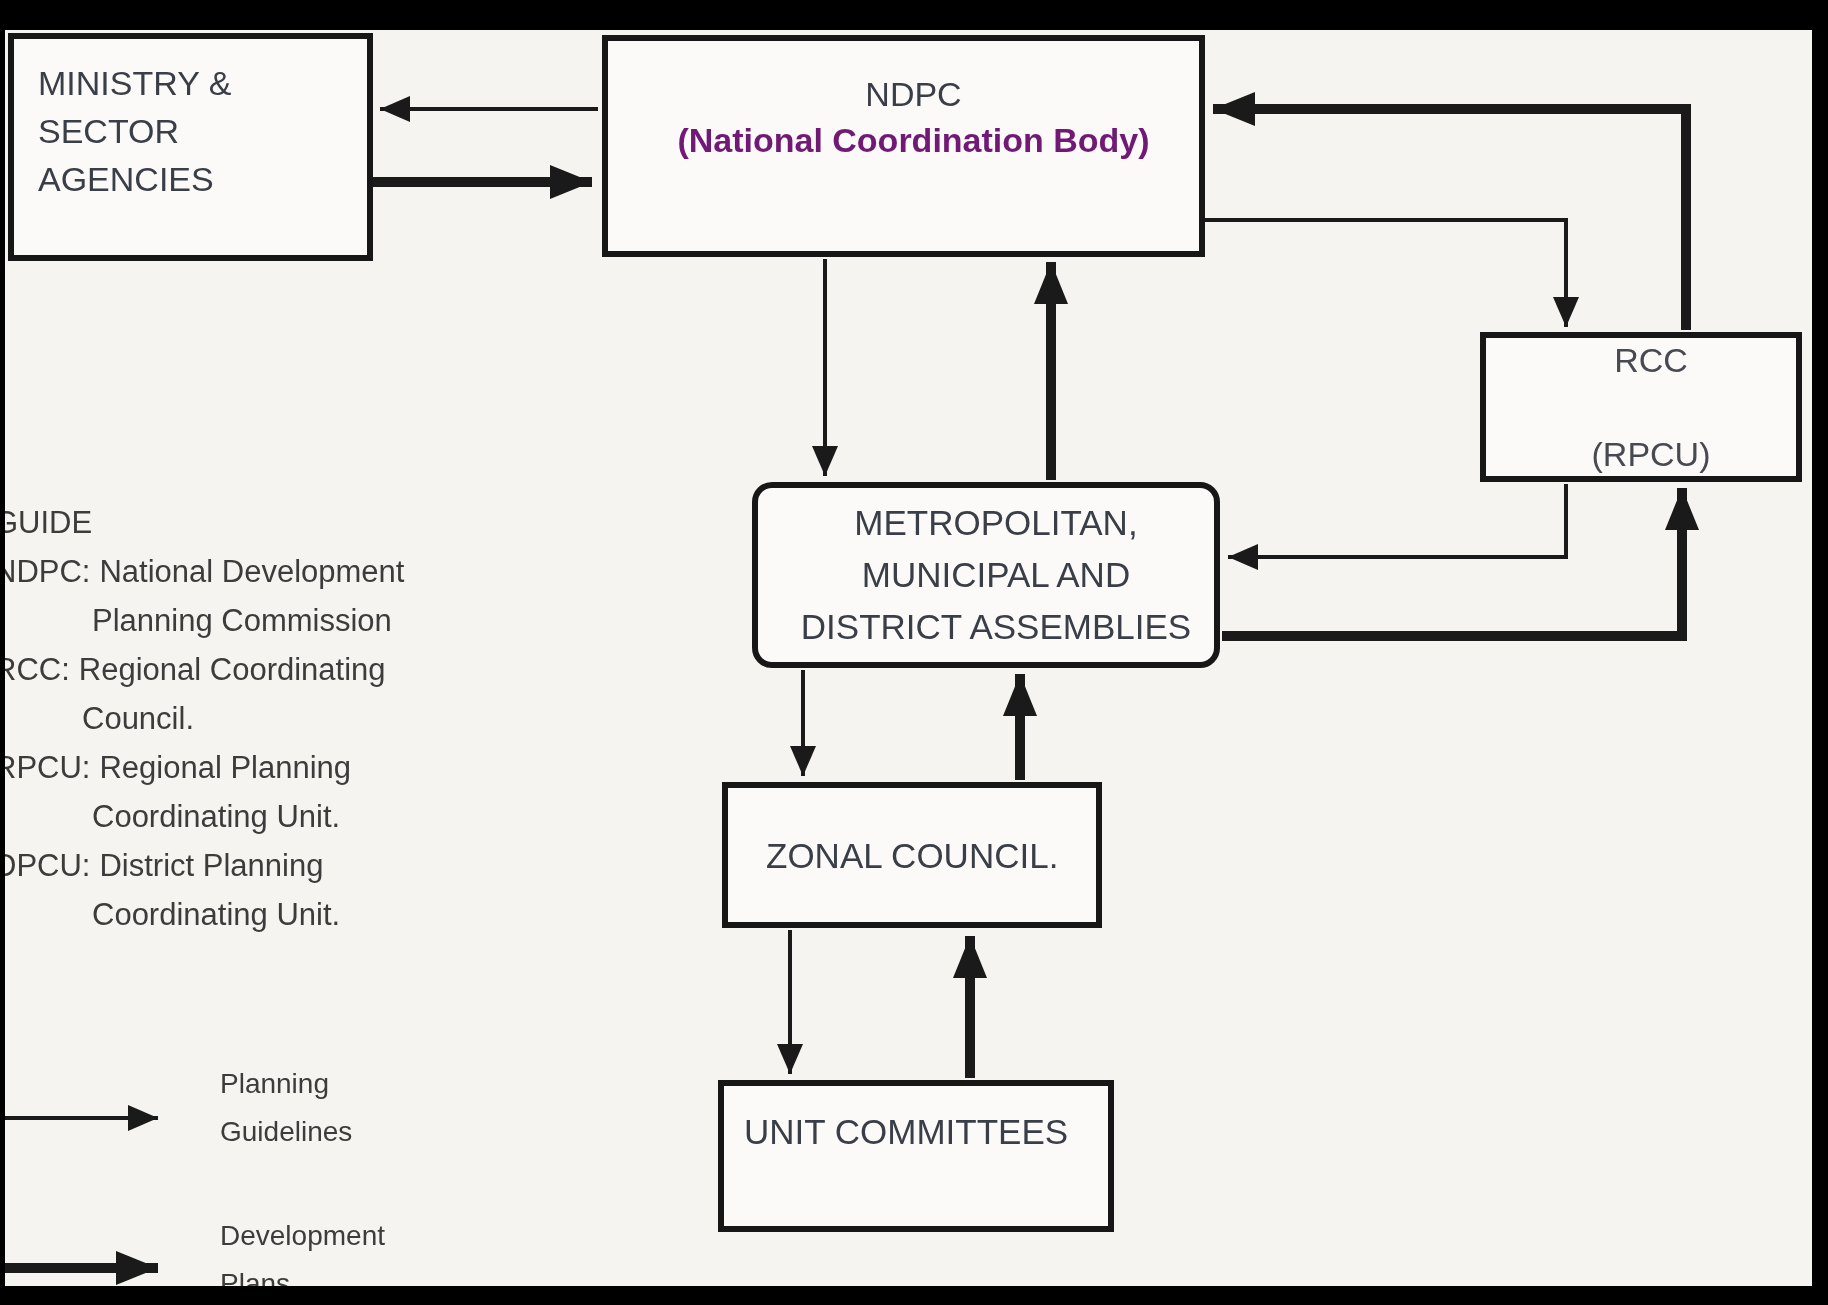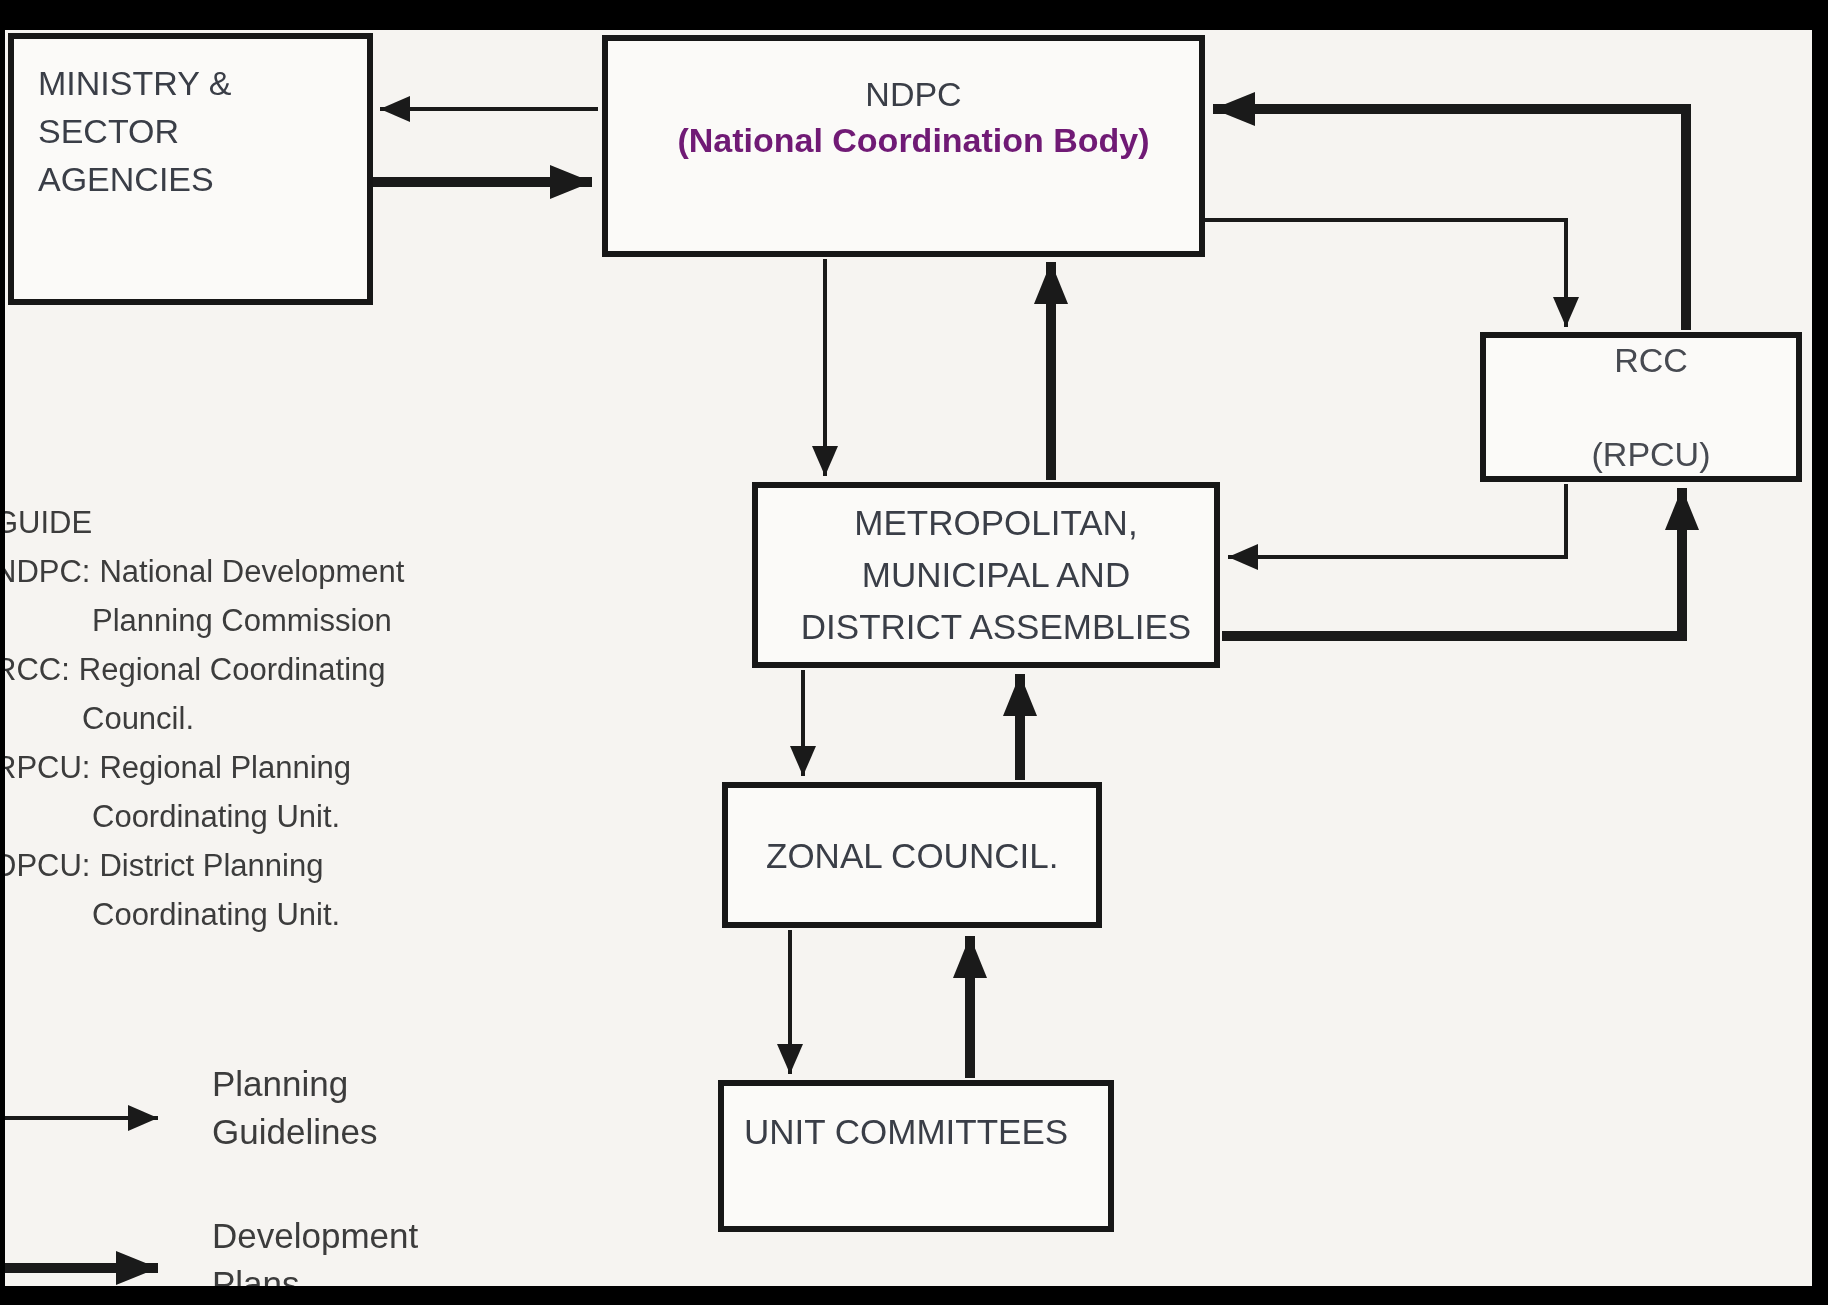--- a/index.html
+++ b/index.html
@@ -6,33 +6,33 @@
   body{width:1828px;height:1305px;overflow:hidden;font-family:"Liberation Sans",sans-serif;}
   .stage{position:absolute;left:0;top:0;width:1828px;height:1305px;background:#f6f4f1;}
   .wires{position:absolute;left:0;top:0;width:1828px;height:1305px;}
   .wire{fill:none;stroke:#1a1a1a;}
   .wire.thin{stroke-width:4;}
   .wire.thick{stroke-width:10;}
   .node{position:absolute;box-sizing:border-box;background:#fbfaf8;border:6px solid #171717;
         color:#3a3e47;font-size:34px;line-height:48px;padding-left:20px;}
   .node span{display:block;}
   .node .bold{font-weight:bold;color:#701a75;}
-  .ministry{left:8px;top:33px;width:365px;height:272px;padding:20px 10px 0 24px;}
+  .ministry{left:8px;top:33px;width:365px;height:228px;padding:20px 10px 0 24px;}
   .ndpc{left:602px;top:35px;width:603px;height:222px;text-align:center;padding-top:30px;line-height:46px;}
   .rcc{left:1480px;top:332px;width:322px;height:150px;display:flex;flex-direction:column;
        justify-content:center;text-align:center;line-height:50px;color:#474a51;gap:44px;}
   .mmda{left:752px;top:482px;width:468px;height:186px;display:flex;flex-direction:column;
-        justify-content:center;text-align:center;font-size:35px;line-height:52px;}
+        justify-content:center;text-align:center;font-size:35px;line-height:52px;border-radius:20px;}
   .urban{left:722px;top:782px;width:380px;height:146px;display:flex;flex-direction:column;
          justify-content:center;padding-left:38px;font-size:35px;line-height:53px;}
   .unit{left:718px;top:1080px;width:396px;height:152px;text-align:left;padding-top:22px;font-size:35px;}
   .guide{position:absolute;left:-6px;top:498px;width:520px;color:#3c3c3c;font-size:31px;line-height:49px;}
   .g-cont{padding-left:98px;}
   .g-term{margin-right:9px;}
-  .legend-label{position:absolute;left:212px;color:#3c3c3c;font-size:35px;line-height:48px;}
+  .legend-label{position:absolute;left:220px;color:#3c3c3c;font-size:28px;line-height:48px;}
   .frame{position:absolute;background:#000;}
   .frame.top{left:0;top:0;width:1828px;height:30px;}
   .frame.bottom{left:0;top:1286px;width:1828px;height:19px;}
   .frame.right{left:1812px;top:0;width:16px;height:1305px;}
   .frame.left{left:0;top:0;width:5px;height:1305px;}
 </style>
 </head>
 <body>
 
 <div class="stage">

